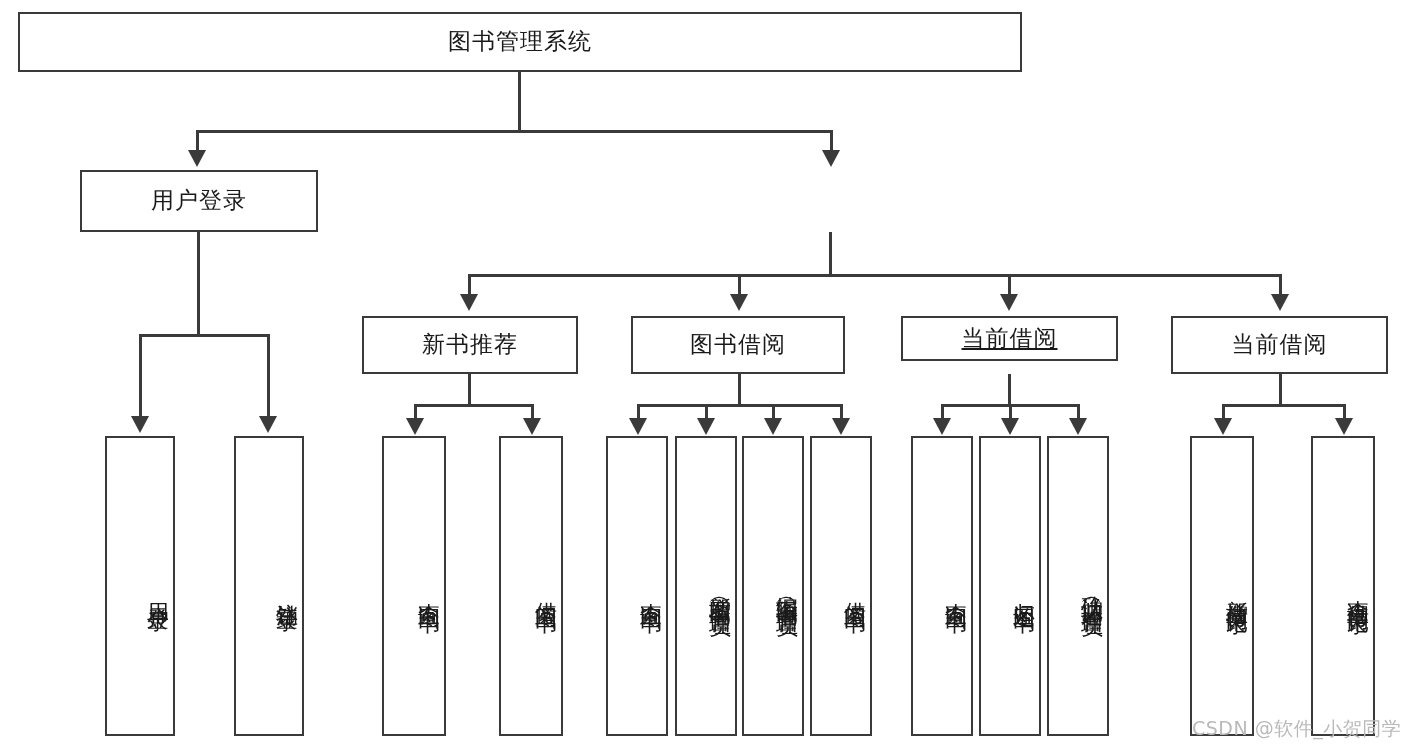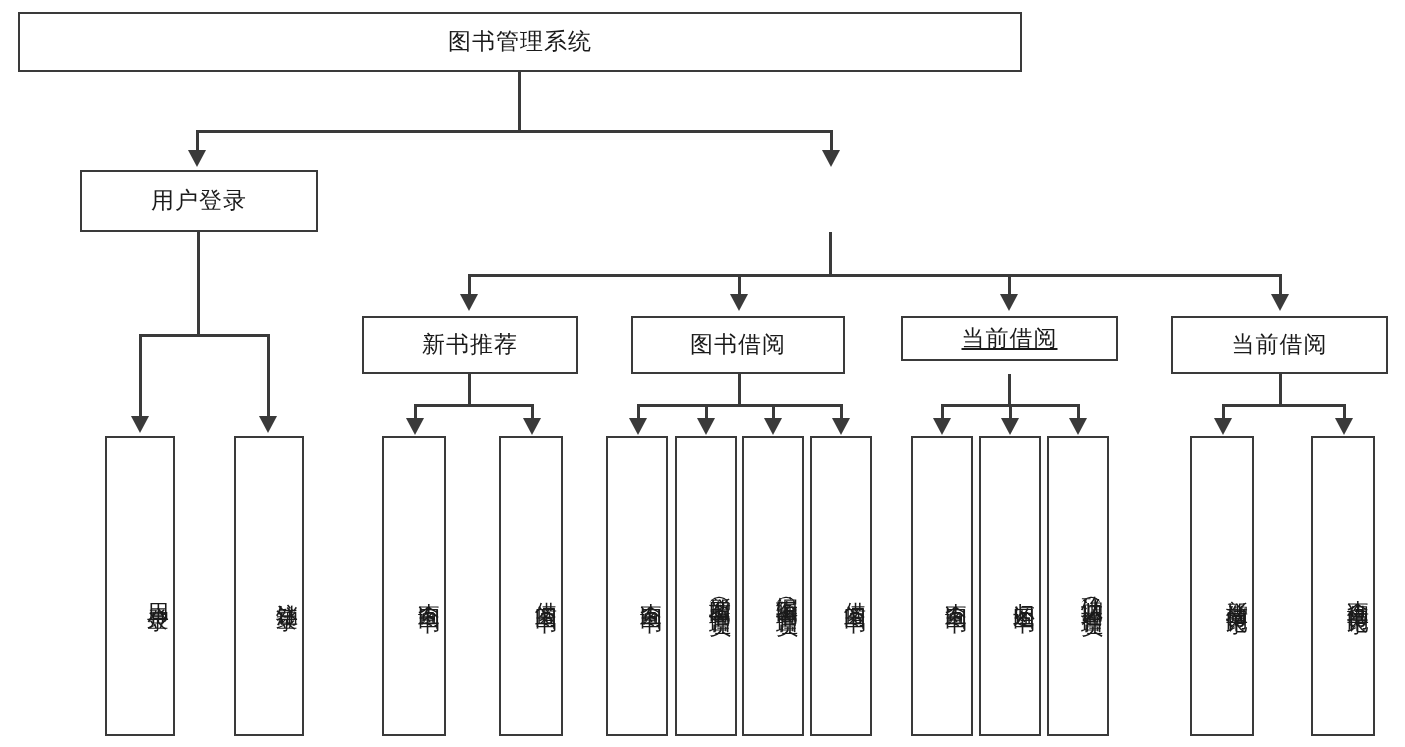--- a/index.html
+++ b/index.html
@@ -191,14 +191,15 @@
     <span class="txt">确认归还（管理员）</span>
   </div>
 
   <div class="node v" style="left:1190px; top:436px; width:64px; height:300px;">
     <span class="txt">新增借阅记录</span>
   </div>
   <div class="node v" style="left:1311px; top:436px; width:64px; height:300px;">
     <span class="txt">查询借阅记录</span>
   </div>
 
+  <div class="watermark" style="left:1192px; top:716px;">CSDN @软件_小贺同学</div>
 
 </div>
 
 </body></html>

